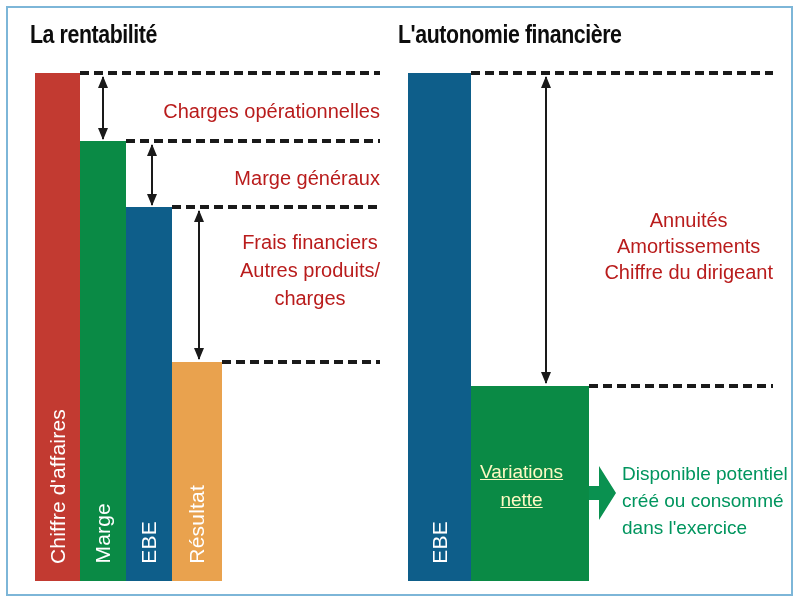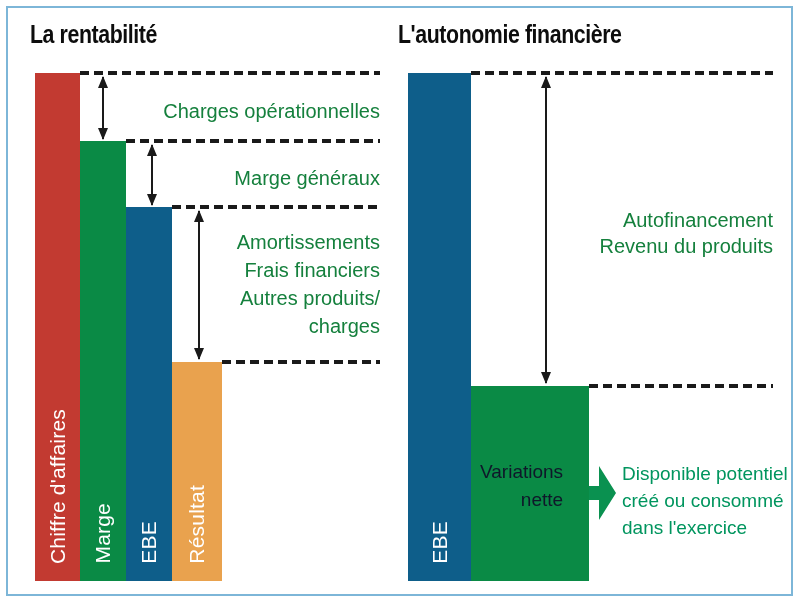--- a/index.html
+++ b/index.html
@@ -28,27 +28,27 @@
     background:repeating-linear-gradient(90deg,#1a1a1a 0 9px,transparent 9px 14px);
   }
   .varrow{position:absolute;width:2px;background:#1a1a1a;}
   .varrow::before,.varrow::after{
     content:"";position:absolute;left:50%;transform:translateX(-50%);
     border-left:5px solid transparent;border-right:5px solid transparent;
   }
   .varrow::before{top:-1px;border-bottom:12px solid #1a1a1a;}
   .varrow::after{bottom:-1px;border-top:12px solid #1a1a1a;}
   .note{
-    position:absolute;color:#15803d;font-size:20px;line-height:28px;
-    text-align:right;white-space:nowrap;
+    position:absolute;color:#b91c1c;font-size:20px;line-height:28px;
+    text-align:center;white-space:nowrap;
   }
   .note div{white-space:nowrap;}
   .green-bar-text{
-    position:absolute;color:#0f172a;font-size:19px;line-height:28px;
-    text-align:right;white-space:nowrap;
+    position:absolute;color:#fef9c3;font-size:19px;line-height:28px;
+    text-align:center;white-space:nowrap;text-decoration:underline;
   }
   .callout-text{
     position:absolute;font-size:19px;line-height:27px;text-align:left;white-space:nowrap;
   }
 </style>
 </head>
 <body>
 
 <div class="canvas">
   <div class="frame"></div>
@@ -73,21 +73,20 @@
   <div class="dash" style="left:172px;top:205px;width:208px;"></div>
   <div class="dash" style="left:222px;top:360px;width:158px;"></div>
 
   <div class="varrow" style="left:102px;top:77px;height:62px;"></div>
   <div class="varrow" style="left:151px;top:145px;height:60px;"></div>
   <div class="varrow" style="left:198px;top:211px;height:148px;"></div>
 
   <div class="note" style="right:420px;top:97px;">Charges opérationnelles</div>
   <div class="note" style="right:420px;top:164px;">Marge généraux</div>
   <div class="note" style="right:420px;top:228px;">
-    <div>Amortissements</div>
     <div>Frais financiers</div>
     <div>Autres produits/</div>
     <div>charges</div>
   </div>
 
   <h2 class="panel-title" style="left:398px;">L'autonomie financière</h2>
 
   <div class="bar" style="left: 408px; top: 73px; width: 63px; height: 508px; background: rgb(14, 94, 138);">
     <span class="bar-label">EBE</span>
   </div>
@@ -97,22 +96,23 @@
       <div>nette</div>
     </div>
   </div>
 
   <div class="dash" style="left:471px;top:71px;width:302px;"></div>
   <div class="dash" style="left:589px;top:384px;width:184px;"></div>
 
   <div class="varrow" style="left:545px;top:77px;height:306px;"></div>
 
   <div class="note" style="right:27px;top:207px;line-height:26px;">
-    <div>Autofinancement</div>
-    <div>Revenu du produits</div>
+    <div>Annuités</div>
+    <div>Amortissements</div>
+    <div>Chiffre du dirigeant</div>
   </div>
 
   <svg style="position:absolute;left:589px;top:466px;" width="28" height="54" viewBox="0 0 28 54">
     <polygon points="0,20 10,20 10,0 27,27 10,54 10,34 0,34" fill="#0a9150"></polygon>
   </svg>
 
   <div class="callout-text" style="left: 622px; top: 460px; color: rgb(0, 149, 94);">
     <div>Disponible potentiel</div>
     <div>créé ou consommé</div>
     <div>dans l'exercice</div>

